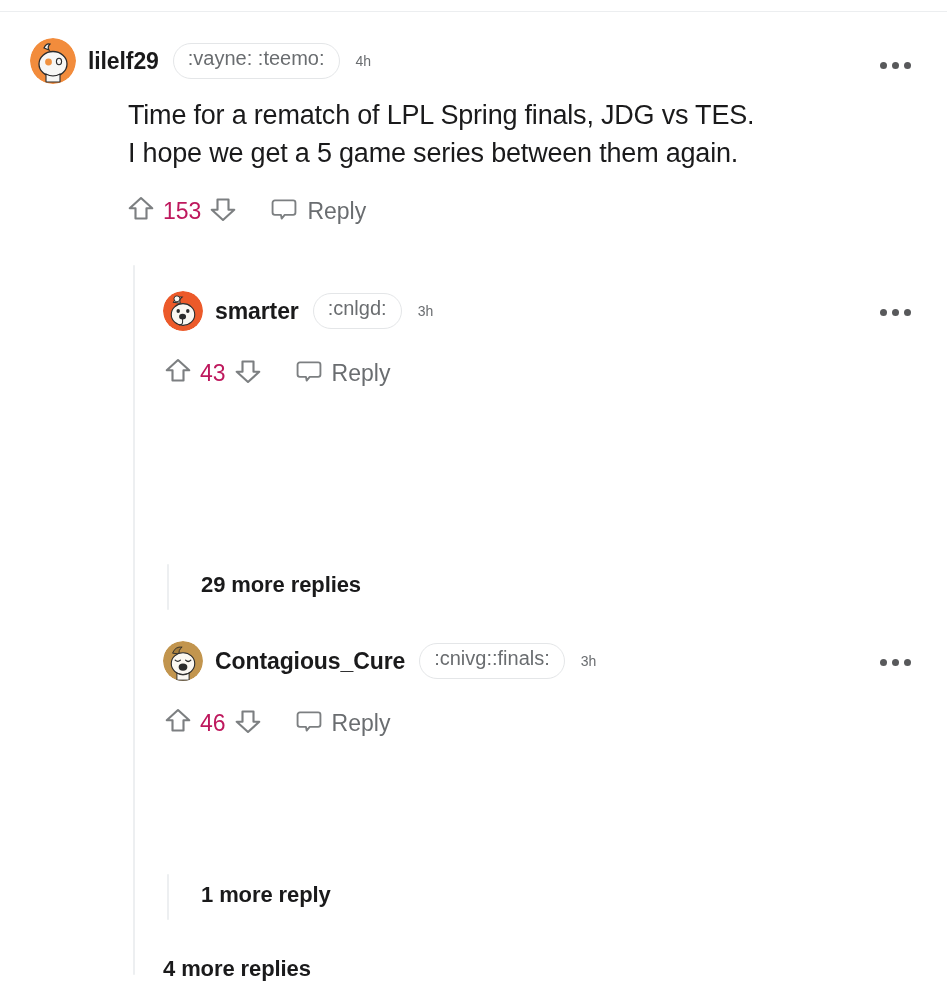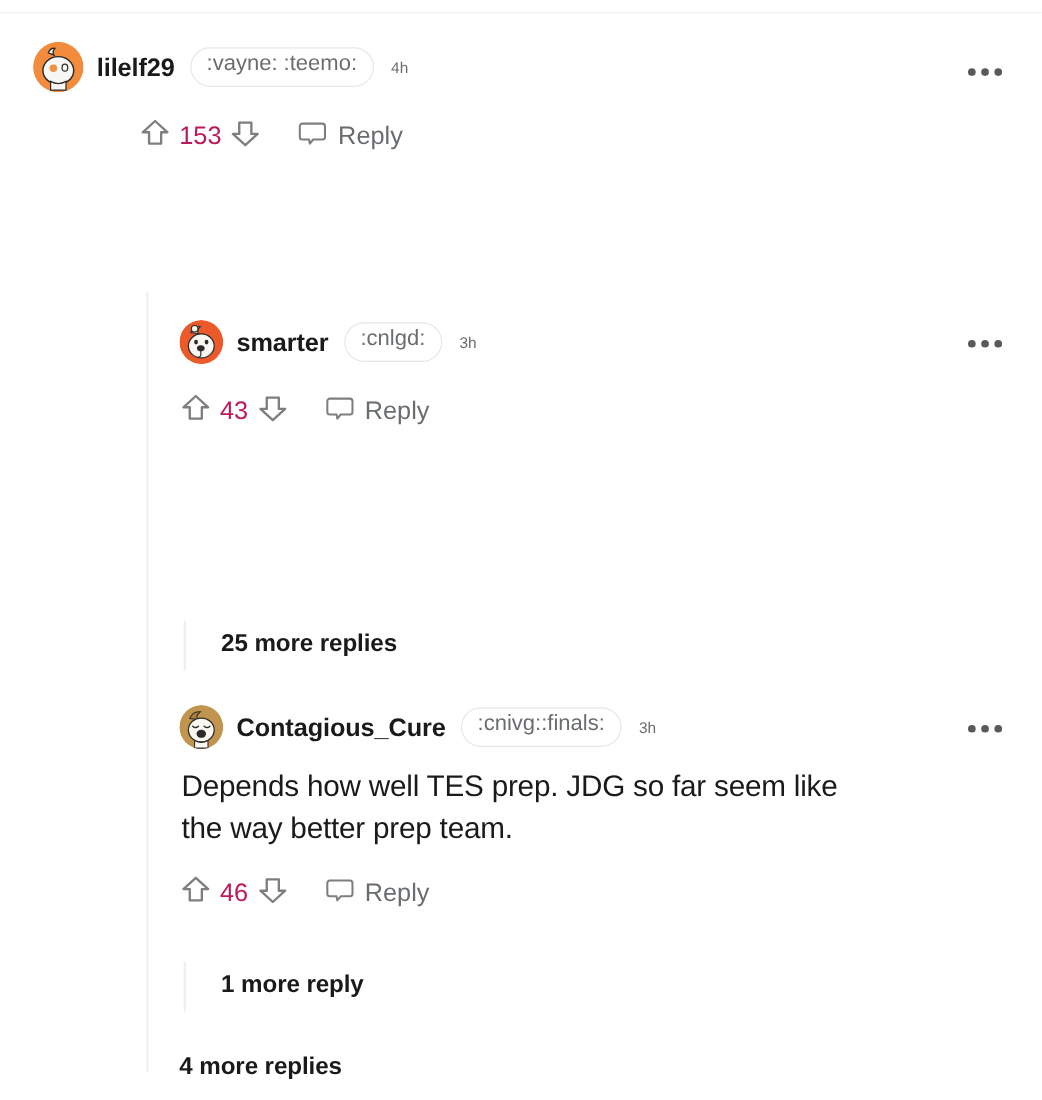--- a/index.html
+++ b/index.html
@@ -172,20 +172,22 @@
         </svg>
       </div>
       <div style="width:12px"></div>
       <span class="username">lilelf29</span>
       <div style="width:14px"></div>
       <span class="flair">:vayne: :teemo:</span>
       <div style="width:16px"></div>
       <span class="timestamp">4h</span>
     </div>
 
+    <div class="c-body" style="margin-top:12px; margin-left:98px;">Time for a rematch of LPL Spring finals, JDG vs TES.
+I hope we get a 5 game series between them again.</div>
 
     <div class="actions" style="margin-top:22px; margin-left:96px;">
       <div class="vote-group">
         <span class="vote-btn">
           <svg width="30" height="30" viewBox="0 0 24 24" aria-hidden="true">
             <path d="M12 3.2 L21 11.4 h-4.6 v8.2 h-8.8 v-8.2 H3 Z" fill="none" stroke="#7c7f81" stroke-width="1.7" stroke-linejoin="round"></path>
           </svg>
         </span>
         <span class="score">153</span>
         <span class="vote-btn">
@@ -261,21 +263,21 @@
       </div>
     </div>
 
     <div class="overflow-dots" style="left:717px; top:21px;">
       <i></i>
         <i></i>
         <i></i>
     </div>
   </div>
 
-  <div class="more-replies" style="left:201px; top:572px;">25 more replies</div>
+  <div class="more-replies" style="left:201px; top:572px;">29 more replies</div>
 
   <div class="comment" style="left:163px; top:638px; width:760px;">
 
     <div class="c-header">
       <div class="avatar avatar-sm">
         <svg viewBox="0 0 46 46" aria-hidden="true">
           <circle cx="23" cy="23" r="23" fill="#c2954e"></circle>
           <path d="M11 14 q3 -8 11 -7 q-5 4 -3 8 z" fill="#a87f3c" stroke="#2b2b2b" stroke-width="1.1"></path>
           <ellipse cx="23" cy="26" rx="13.5" ry="12.5" fill="#fbf8f2" stroke="#2b2b2b" stroke-width="1.3"></ellipse>
           <path d="M14 22 q3 3 6 0" fill="none" stroke="#2b2b2b" stroke-width="1.5" stroke-linecap="round"></path>
@@ -285,22 +287,20 @@
         </svg>
       </div>
       <div style="width:12px"></div>
       <span class="username">Contagious_Cure</span>
       <div style="width:14px"></div>
       <span class="flair">:cnivg::finals:</span>
       <div style="width:16px"></div>
       <span class="timestamp">3h</span>
     </div>
 
-    <div class="c-body" style="margin-top:12px; margin-left:2px;">Depends how well TES prep. JDG so far seem like
-the way better prep team.</div>
 
     <div class="actions" style="margin-top:22px; margin-left:0px;">
       <div class="vote-group">
         <span class="vote-btn">
           <svg width="30" height="30" viewBox="0 0 24 24" aria-hidden="true">
             <path d="M12 3.2 L21 11.4 h-4.6 v8.2 h-8.8 v-8.2 H3 Z" fill="none" stroke="#7c7f81" stroke-width="1.7" stroke-linejoin="round"></path>
           </svg>
         </span>
         <span class="score">46</span>
         <span class="vote-btn">

